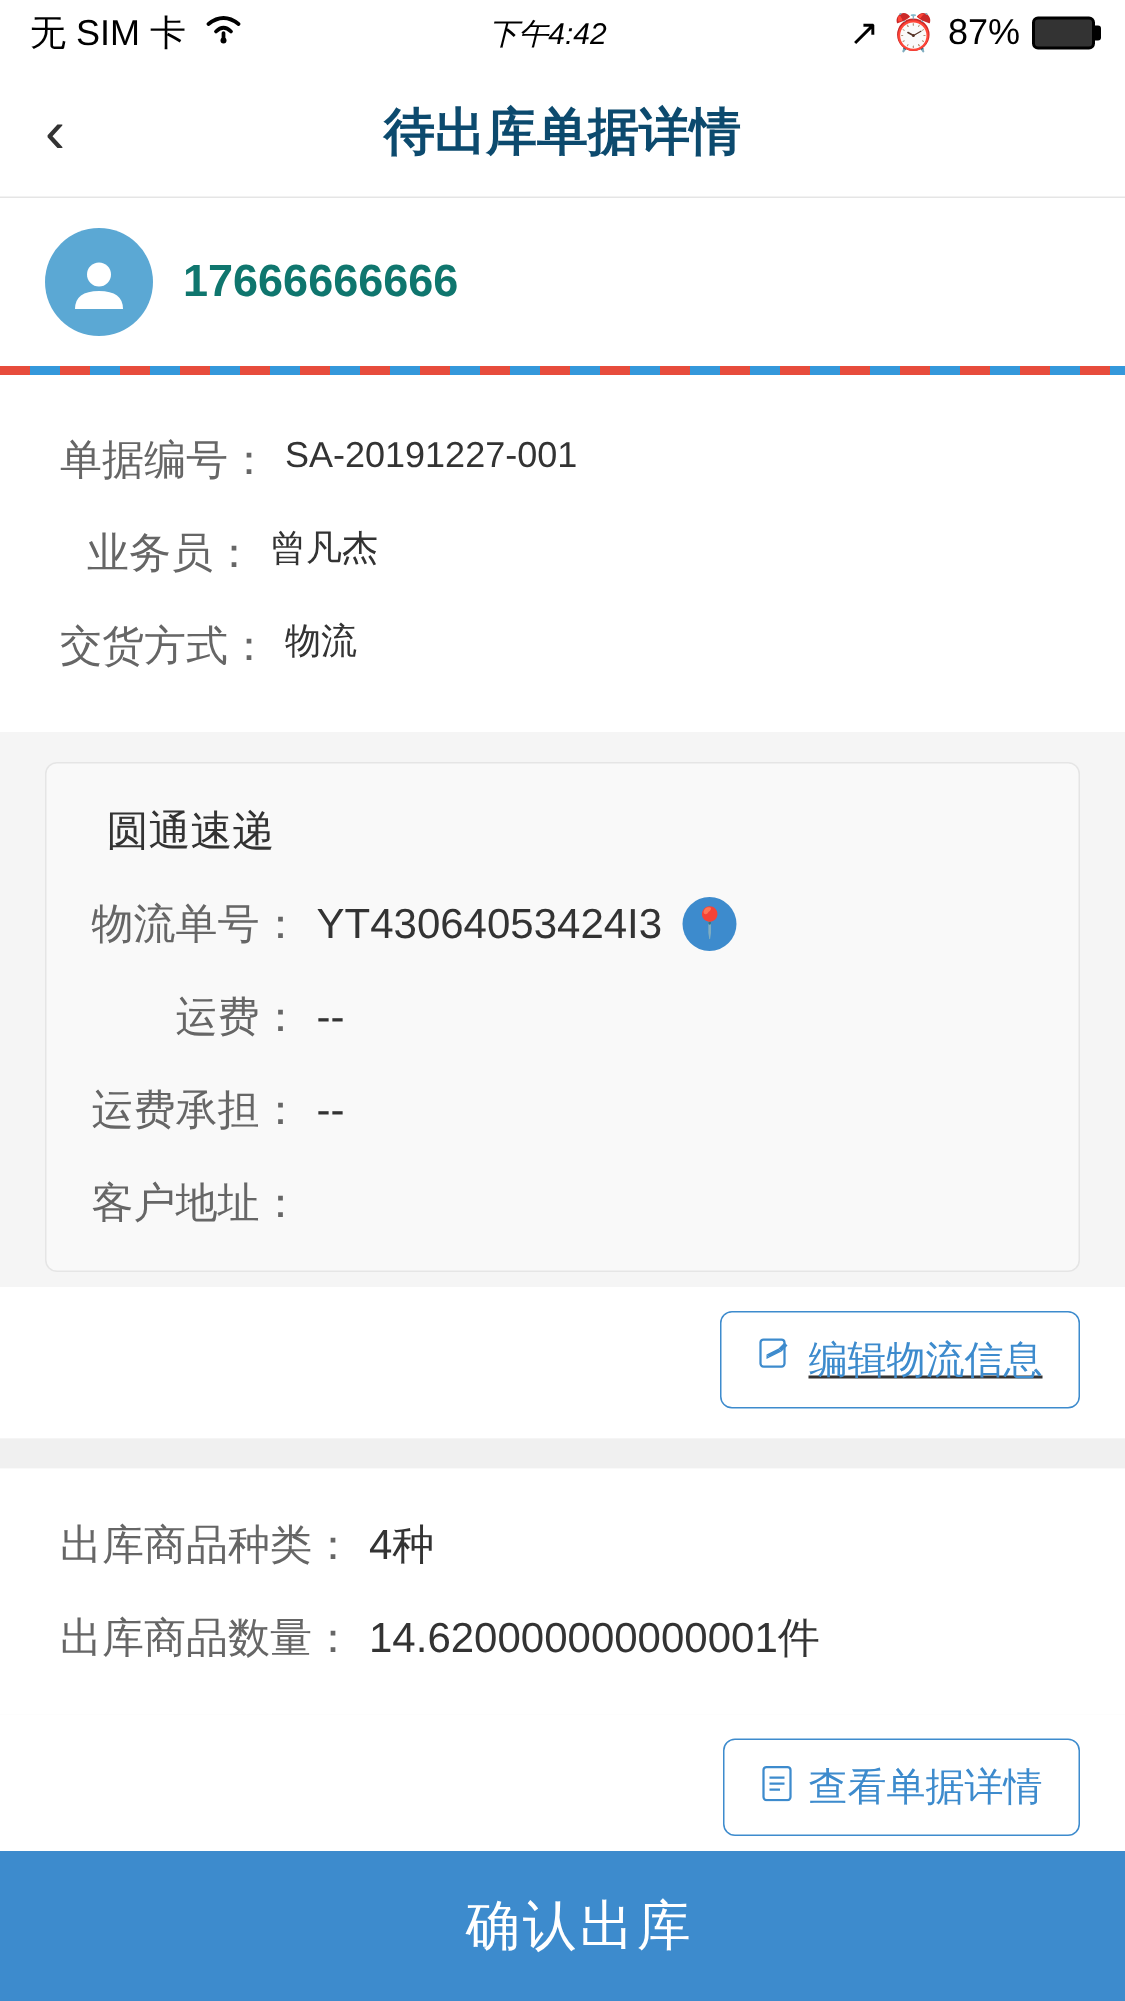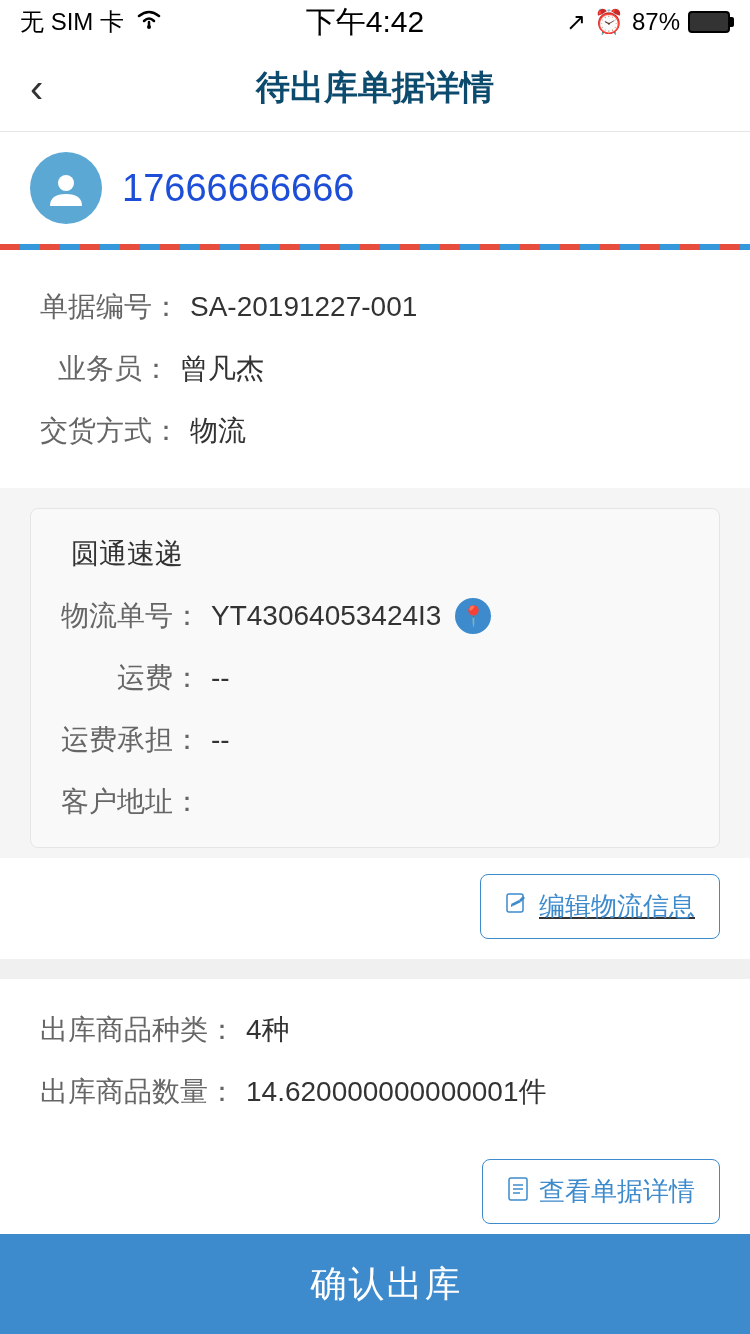--- a/index.html
+++ b/index.html
@@ -25,22 +25,23 @@
       padding: 0 20px;
       font-size: 24px;
       color: #000;
     }
     .status-left {
       display: flex;
       align-items: center;
       gap: 10px;
     }
     .status-center {
-      font-size: 30px;
+      font-size: 20px;
       font-weight: 500;
+      font-style: italic;
     }
     .status-right {
       display: flex;
       align-items: center;
       gap: 8px;
       font-size: 24px;
     }
     .battery-icon {
       display: inline-block;
       width: 42px;
@@ -103,23 +104,23 @@
       background: #5ba8d4;
       display: flex;
       align-items: center;
       justify-content: center;
     }
     .avatar-icon {
       width: 40px;
       height: 40px;
     }
     .customer-phone {
-      font-size: 38px;
-      font-weight: 400;
-      color: #1d4ed8;
+      font-size: 30px;
+      font-weight: 700;
+      color: #0f766e;
     }
 
     
     .dashed-divider {
       height: 6px;
       background: repeating-linear-gradient(
         90deg,
         #e74c3c 0px, #e74c3c 20px,
         #3498db 20px, #3498db 40px,
         #e74c3c 40px, #e74c3c 60px,
@@ -145,21 +146,21 @@
     }
     .info-label {
       color: #666;
       font-size: 28px;
       min-width: 130px;
       text-align: right;
       flex-shrink: 0;
     }
     .info-value {
       color: #333;
-      font-size: 28px;
+      font-size: 24px;
       margin-left: 10px;
       flex: 1;
     }
 
     
     .logistics-card {
       background: #f9f9f9;
       border: 1px solid #e5e5e5;
       border-radius: 8px;
       margin: 20px 30px 10px 30px;

